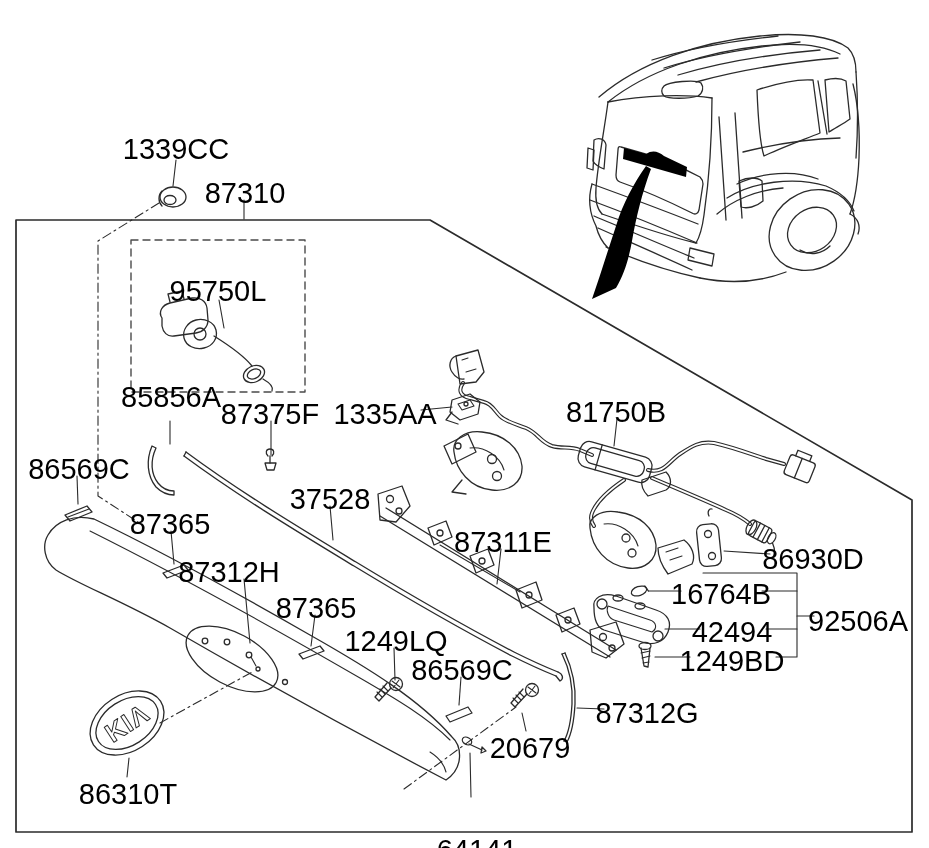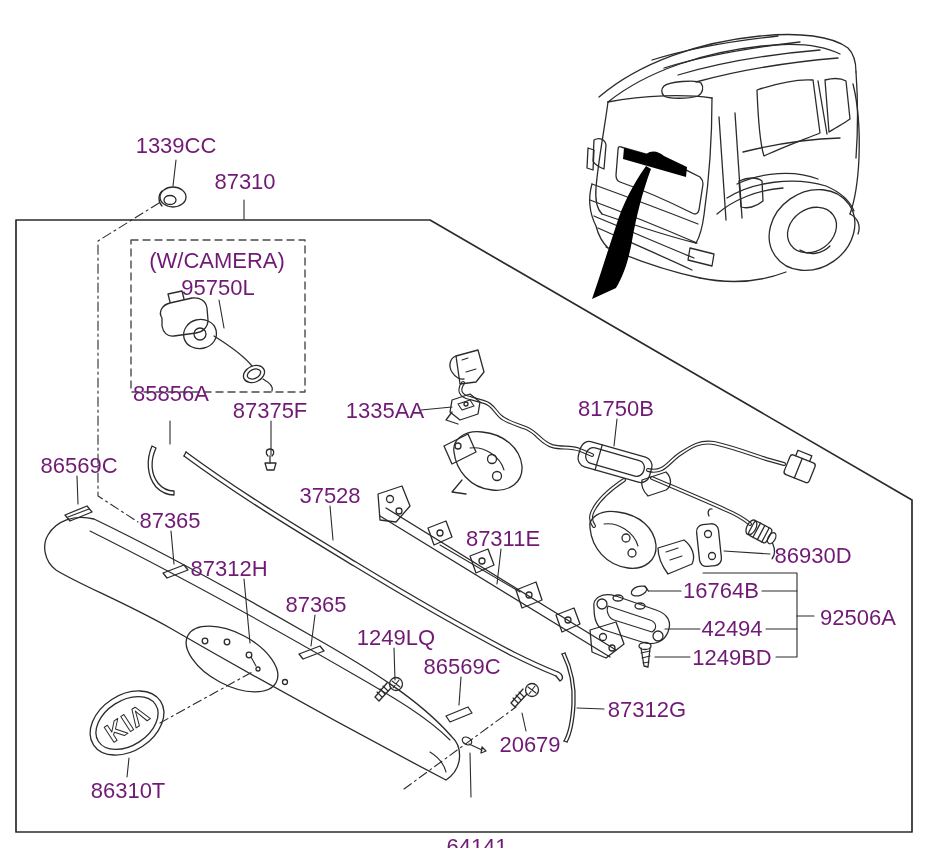--- a/index.html
+++ b/index.html
@@ -1,20 +1,20 @@
 <!DOCTYPE html>
 <html><head>
 <meta charset="utf-8">
 <style>
   html,body{margin:0;padding:0;background:#ffffff;}
   .stage{position:relative;width:929px;height:848px;background:#fff;overflow:hidden;
          font-family:"Liberation Sans",sans-serif;}
   .stage svg{position:absolute;left:0;top:0;}
-  .lbl{position:absolute;transform:translateX(-50%);font-size:22px;line-height:1.05;
-       color:#701a75;white-space:nowrap;letter-spacing:0px;}
+  .lbl{position:absolute;transform:translateX(-50%);font-size:29px;line-height:1.05;
+       color:#000000;white-space:nowrap;letter-spacing:0px;}
   .art{fill:none;stroke:#2b2b2b;stroke-width:1.3;stroke-linecap:round;stroke-linejoin:round;}
   .thin{stroke-width:1.1;}
   .bold{stroke-width:1.7;}
   .blackfill{fill:#000000;stroke:none;}
   .dashdot{stroke-dasharray:9 4 2 4;stroke-width:1.1;}
   .dashed{stroke-dasharray:7 5;stroke-width:1.4;stroke:#4a4a4a;}
   .wireout{stroke-width:4;stroke:#2b2b2b;fill:none;stroke-linecap:round;stroke-linejoin:round;}
   .wirein{stroke-width:1.8;stroke:#ffffff;fill:none;stroke-linecap:round;stroke-linejoin:round;}
   .logo-txt{font-family:"Liberation Sans",sans-serif;font-weight:bold;font-size:26px;
             fill:none;stroke:#2b2b2b;stroke-width:1;letter-spacing:1px;}
@@ -315,22 +315,21 @@
 
   <g class="art dashdot">
     <path d="M159,203 L98,241 L98,496 L138,522"></path>
     <path d="M160,723 L254,671"></path>
     <path d="M404,789 L516,707"></path>
   </g>
 
 </svg>
 
 <div class="lbl" style="left:176px;top:134px">1339CC</div>
-<div class="lbl" style="left:245px;top:170px">87310</div>
-<div class="lbl" style="left:217px;top:249px">(W/CAMERA)</div>
+<div class="lbl" style="left:245px;top:178px">87310</div>
 <div class="lbl" style="left:218px;top:276px">95750L</div>
 <div class="lbl" style="left:171px;top:382px">85856A</div>
 <div class="lbl" style="left:270px;top:399px">87375F</div>
 <div class="lbl" style="left:385px;top:399px">1335AA</div>
 <div class="lbl" style="left:616px;top:397px">81750B</div>
 <div class="lbl" style="left:79px;top:454px">86569C</div>
 <div class="lbl" style="left:170px;top:509px">87365</div>
 <div class="lbl" style="left:330px;top:484px">37528</div>
 <div class="lbl" style="left:229px;top:557px">87312H</div>
 <div class="lbl" style="left:503px;top:527px">87311E</div>

